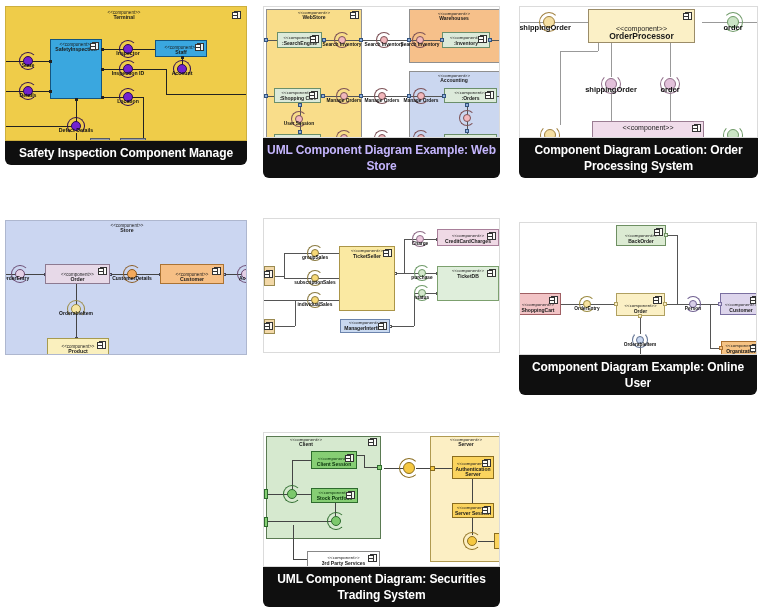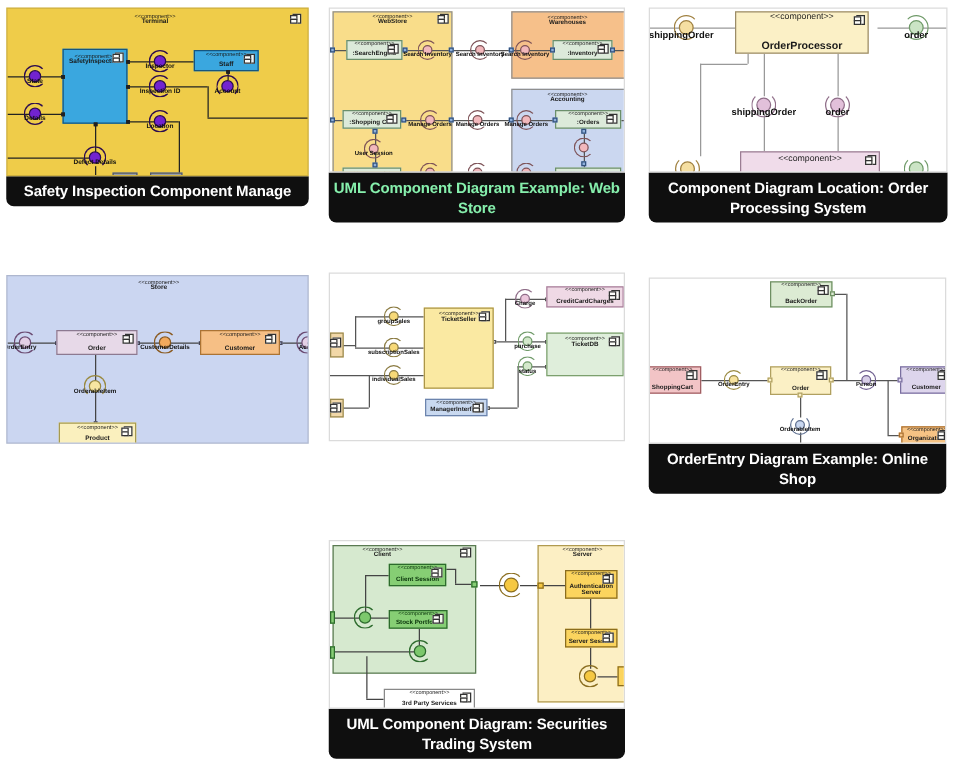--- a/index.html
+++ b/index.html
@@ -2,21 +2,21 @@
 <html><head>
 <meta charset="utf-8">
 <style>
   html,body{margin:0;padding:0;background:#ffffff;}
   body{width:768px;height:613px;position:relative;font-family:"Liberation Sans",sans-serif;overflow:hidden;}
   .card{position:absolute;margin:0;padding:0;cursor:pointer;}
   .thumb{position:relative;overflow:hidden;box-sizing:border-box;border:1px solid rgba(0,0,0,.14);background:#fff;}
   .cap{background:#0f0f0f;color:#fff;font-weight:bold;font-size:12px;line-height:16px;text-align:center;padding:4px 2px;border-radius:0 0 6px 6px;letter-spacing:-0.1px;}
   .ln{position:absolute;}
   .rg,.rc{position:absolute;box-sizing:border-box;}
-  .bx{position:absolute;box-sizing:border-box;display:flex;flex-direction:column;align-items:center;justify-content:space-between;text-align:center;line-height:1.12;overflow:hidden;}
+  .bx{position:absolute;box-sizing:border-box;display:flex;flex-direction:column;align-items:center;justify-content:flex-end;text-align:center;line-height:1.12;overflow:hidden;}
   .bx.vtop{justify-content:flex-start;padding-top:2px;}
   .bnm{font-weight:bold;}
   .clab{position:absolute;text-align:center;line-height:1.15;color:#1a1a1a;}
   .clab .bnm{display:block;}
   .clab .bst{display:block;}
   .prt{position:absolute;box-sizing:border-box;}
   .ballw{position:absolute;}
   .arc{position:absolute;inset:0;border:1px solid #555;border-radius:50%;border-right-color:transparent;}
   .ball{position:absolute;border-radius:50%;box-sizing:border-box;}
   .blab{position:absolute;width:70px;text-align:center;font-weight:bold;color:#111;line-height:1.1;}
@@ -217,21 +217,21 @@
         </div>
         <div class="ballw" style="left: 110px; top: 123px; width: 16px; height: 16px;">
           <div class="arc" style="border-color: rgb(125, 82, 87) transparent rgb(125, 82, 87) rgb(125, 82, 87); transform: rotate(0deg);"></div>
           <div class="ball" style="left: 4px; top: 4px; width: 8px; height: 8px; background: rgb(242, 184, 188); border: 1px solid rgb(125, 82, 87);"></div>
         </div>
         <div class="ballw" style="left: 149px; top: 123px; width: 16px; height: 16px;">
           <div class="arc" style="border-color: rgb(125, 82, 87) transparent rgb(125, 82, 87) rgb(125, 82, 87); transform: rotate(0deg);"></div>
           <div class="ball" style="left: 4px; top: 4px; width: 8px; height: 8px; background: rgb(242, 184, 188); border: 1px solid rgb(125, 82, 87);"></div>
         </div>
       </div>
-    <figcaption class="cap" style="background: rgb(15, 15, 15); color: #86efac;">UML Component Diagram Example: Web Store</figcaption>
+    <figcaption class="cap" style="background: rgb(15, 15, 15); color: #c4b5fd;">UML Component Diagram Example: Web Store</figcaption>
   </figure>
   <figure class="card" style="left: 519px; top: 6px; width: 239px;">
     <div class="thumb" style="height: 132px; background: rgb(255, 255, 255);">
         <div class="ln" style="left: 0px; top: 15px; width: 68px; height: 1px; background: rgb(153, 153, 153);"></div>
         <div class="ln" style="left: 182px; top: 15px; width: 57px; height: 1px; background: rgb(153, 153, 153);"></div>
         <div class="ln" style="left: 91px; top: 36px; width: 1px; height: 34px; background: rgb(153, 153, 153);"></div>
         <div class="ln" style="left: 150px; top: 36px; width: 1px; height: 34px; background: rgb(153, 153, 153);"></div>
         <div class="ln" style="left: 91px; top: 84px; width: 1px; height: 30px; background: rgb(153, 153, 153);"></div>
         <div class="ln" style="left: 150px; top: 84px; width: 1px; height: 30px; background: rgb(153, 153, 153);"></div>
         <div class="ln" style="left: 78px; top: 36px; width: 1px; height: 8px; background: rgb(153, 153, 153);"></div>
@@ -455,21 +455,21 @@
           <div class="arc" style="border-color: rgb(111, 95, 144) transparent rgb(111, 95, 144) rgb(111, 95, 144); transform: rotate(180deg);"></div>
           <div class="ball" style="left: 4px; top: 4px; width: 8px; height: 8px; background: rgb(216, 207, 232); border: 1px solid rgb(111, 95, 144);"></div>
           <div class="blab" style="left: -27px; top: 10px; font-size: 4.8px;">Person</div>
         </div>
         <div class="ballw" style="left: 112px; top: 109px; width: 16px; height: 16px;">
           <div class="arc" style="border-color: rgb(95, 112, 144) transparent rgb(95, 112, 144) rgb(95, 112, 144); transform: rotate(270deg);"></div>
           <div class="ball" style="left: 4px; top: 4px; width: 8px; height: 8px; background: rgb(201, 215, 240); border: 1px solid rgb(95, 112, 144);"></div>
           <div class="blab" style="left: -27px; top: 10px; font-size: 4.8px;">OrderableItem</div>
         </div>
       </div>
-    <figcaption class="cap" style="background: rgb(15, 15, 15); color: rgb(255, 255, 255);">OrderEntry Diagram Example: Online Shop</figcaption>
+    <figcaption class="cap" style="background: rgb(15, 15, 15); color: rgb(255, 255, 255);">Component Diagram Example: Online User</figcaption>
   </figure>
   <figure class="card" style="left: 263px; top: 432px; width: 237px;">
     <div class="thumb" style="height: 135px; background: rgb(255, 255, 255);">
         <div class="rc" style="left: 2px; top: 3px; width: 115px; height: 103px; background: rgb(214, 233, 207); border: 1px solid rgb(90, 122, 82);"></div>
         <div class="rc" style="left: 166px; top: 3px; width: 71px; height: 126px; background: rgb(252, 239, 196); border: 1px solid rgb(176, 154, 80);"></div>
         <div class="clab" style="left: -3px; top: 4px; width: 90px;">
           <span class="bst" style="font-size: 4.4px;">&lt;&lt;component&gt;&gt;</span>
           <span class="bnm" style="font-size: 5px;">Client</span>
         </div>
         <div class="cicon" style="left: 106px; top: 5px;"></div>

